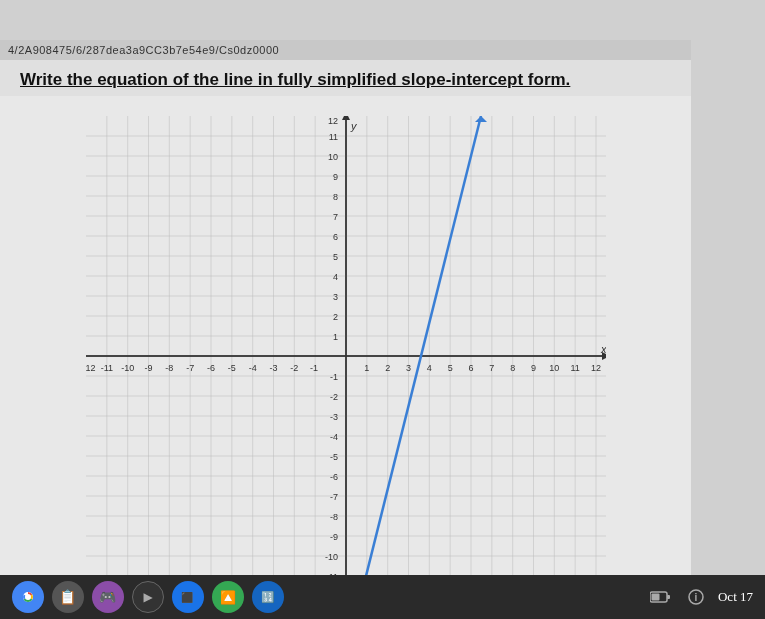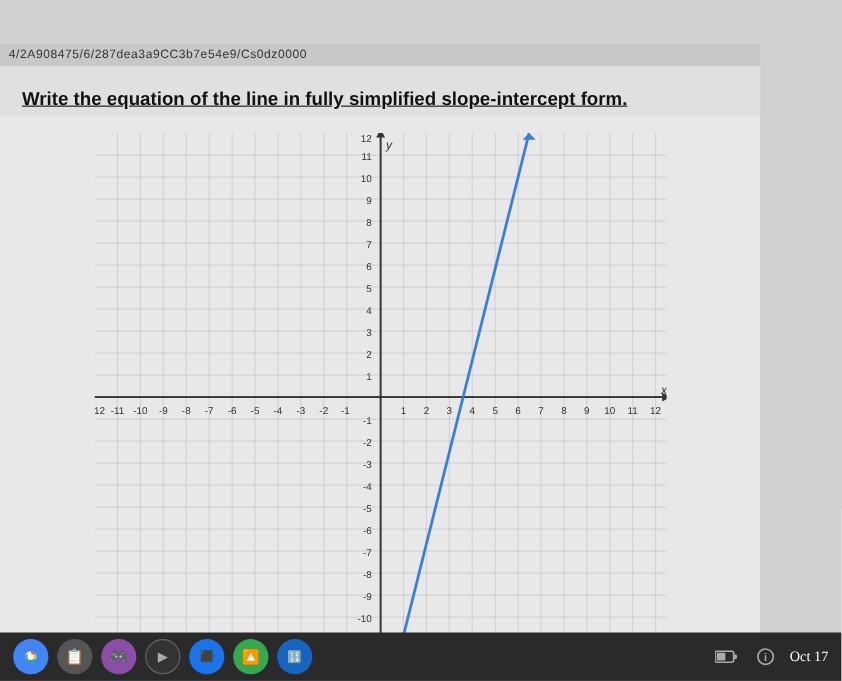--- a/index.html
+++ b/index.html
@@ -24,21 +24,21 @@
     .top-bar {
       width: 100%;
       background: #c8c8c8;
       padding: 4px 8px;
       font-size: 11px;
       color: #333;
       letter-spacing: 0.5px;
     }
     .question-text {
       width: 100%;
-      padding: 20px 20px 6px 20px;
+      padding: 10px 20px 6px 20px;
       font-size: 17px;
       font-weight: bold;
       color: #111;
       text-decoration: underline;
       background: #e0e0e0;
     }
     .graph-area {
       flex: 1;
       display: flex;
       align-items: center;

